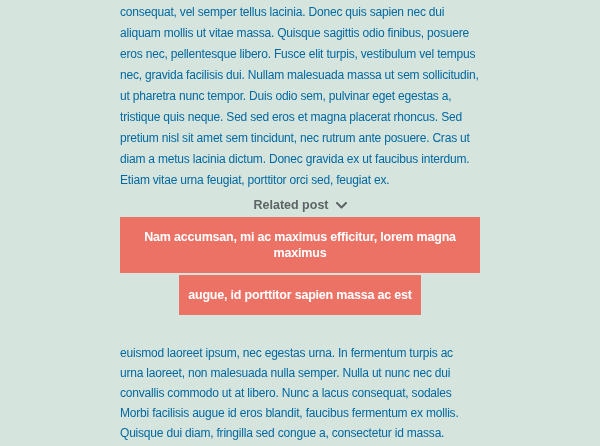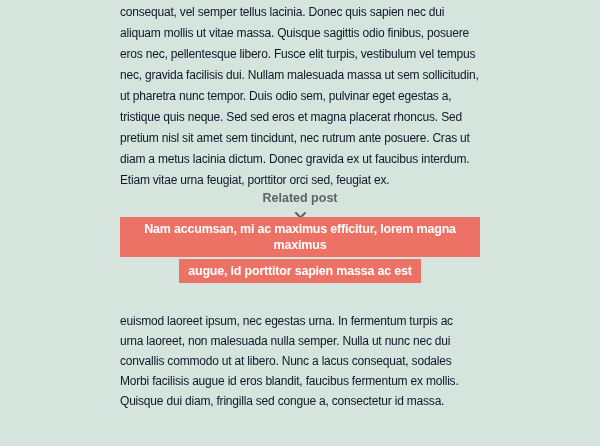--- a/index.html
+++ b/index.html
@@ -9,21 +9,21 @@
     background: #d5e4dc;
     overflow: hidden;
     font-family: "Liberation Sans", "DejaVu Sans", sans-serif;
   }
   .column {
     width: 360px;
     margin: 0 auto;
     padding-top: 2px;
   }
   .para {
-    color: #0f172a;
+    color: #0369a1;
     font-size: 12px;
     letter-spacing: -0.2px;
   }
   .para .line {
     line-height: 21px;
     white-space: nowrap;
   }
   .para-2 { margin-top: 26px; }
   .para-2 .line { line-height: 20px; }
 
@@ -31,21 +31,20 @@
     margin-top: 6px;
     height: 16px;
     display: flex;
     align-items: center;
     justify-content: center;
     gap: 7px;
     color: #5d6466;
     font-weight: bold;
     font-size: 12.5px;
     cursor: pointer;
-    flex-direction: column;
   }
   .chevron { display: inline-flex; align-items: center; }
 
   .related-link-wrap {
     margin-top: 4px;
     text-align: center;
   }
   .related-link {
     text-decoration: none;
     display: block;
@@ -53,21 +52,21 @@
   }
   .hl-line { line-height: 0; }
   .hl {
     display: inline-block;
     background: #ed7266;
     color: #ffffff;
     font-weight: bold;
     font-size: 12.5px;
     letter-spacing: -0.2px;
     line-height: 16px;
-    padding: 4px 9px;
+    padding: 12px 9px;
     margin-bottom: 2px;
   }
 </style>
 </head>
 <body>
 
 <div class="column">
 
   <div class="para para-1">
     <div class="line">consequat, vel semper tellus lacinia. Donec quis sapien nec dui</div>

